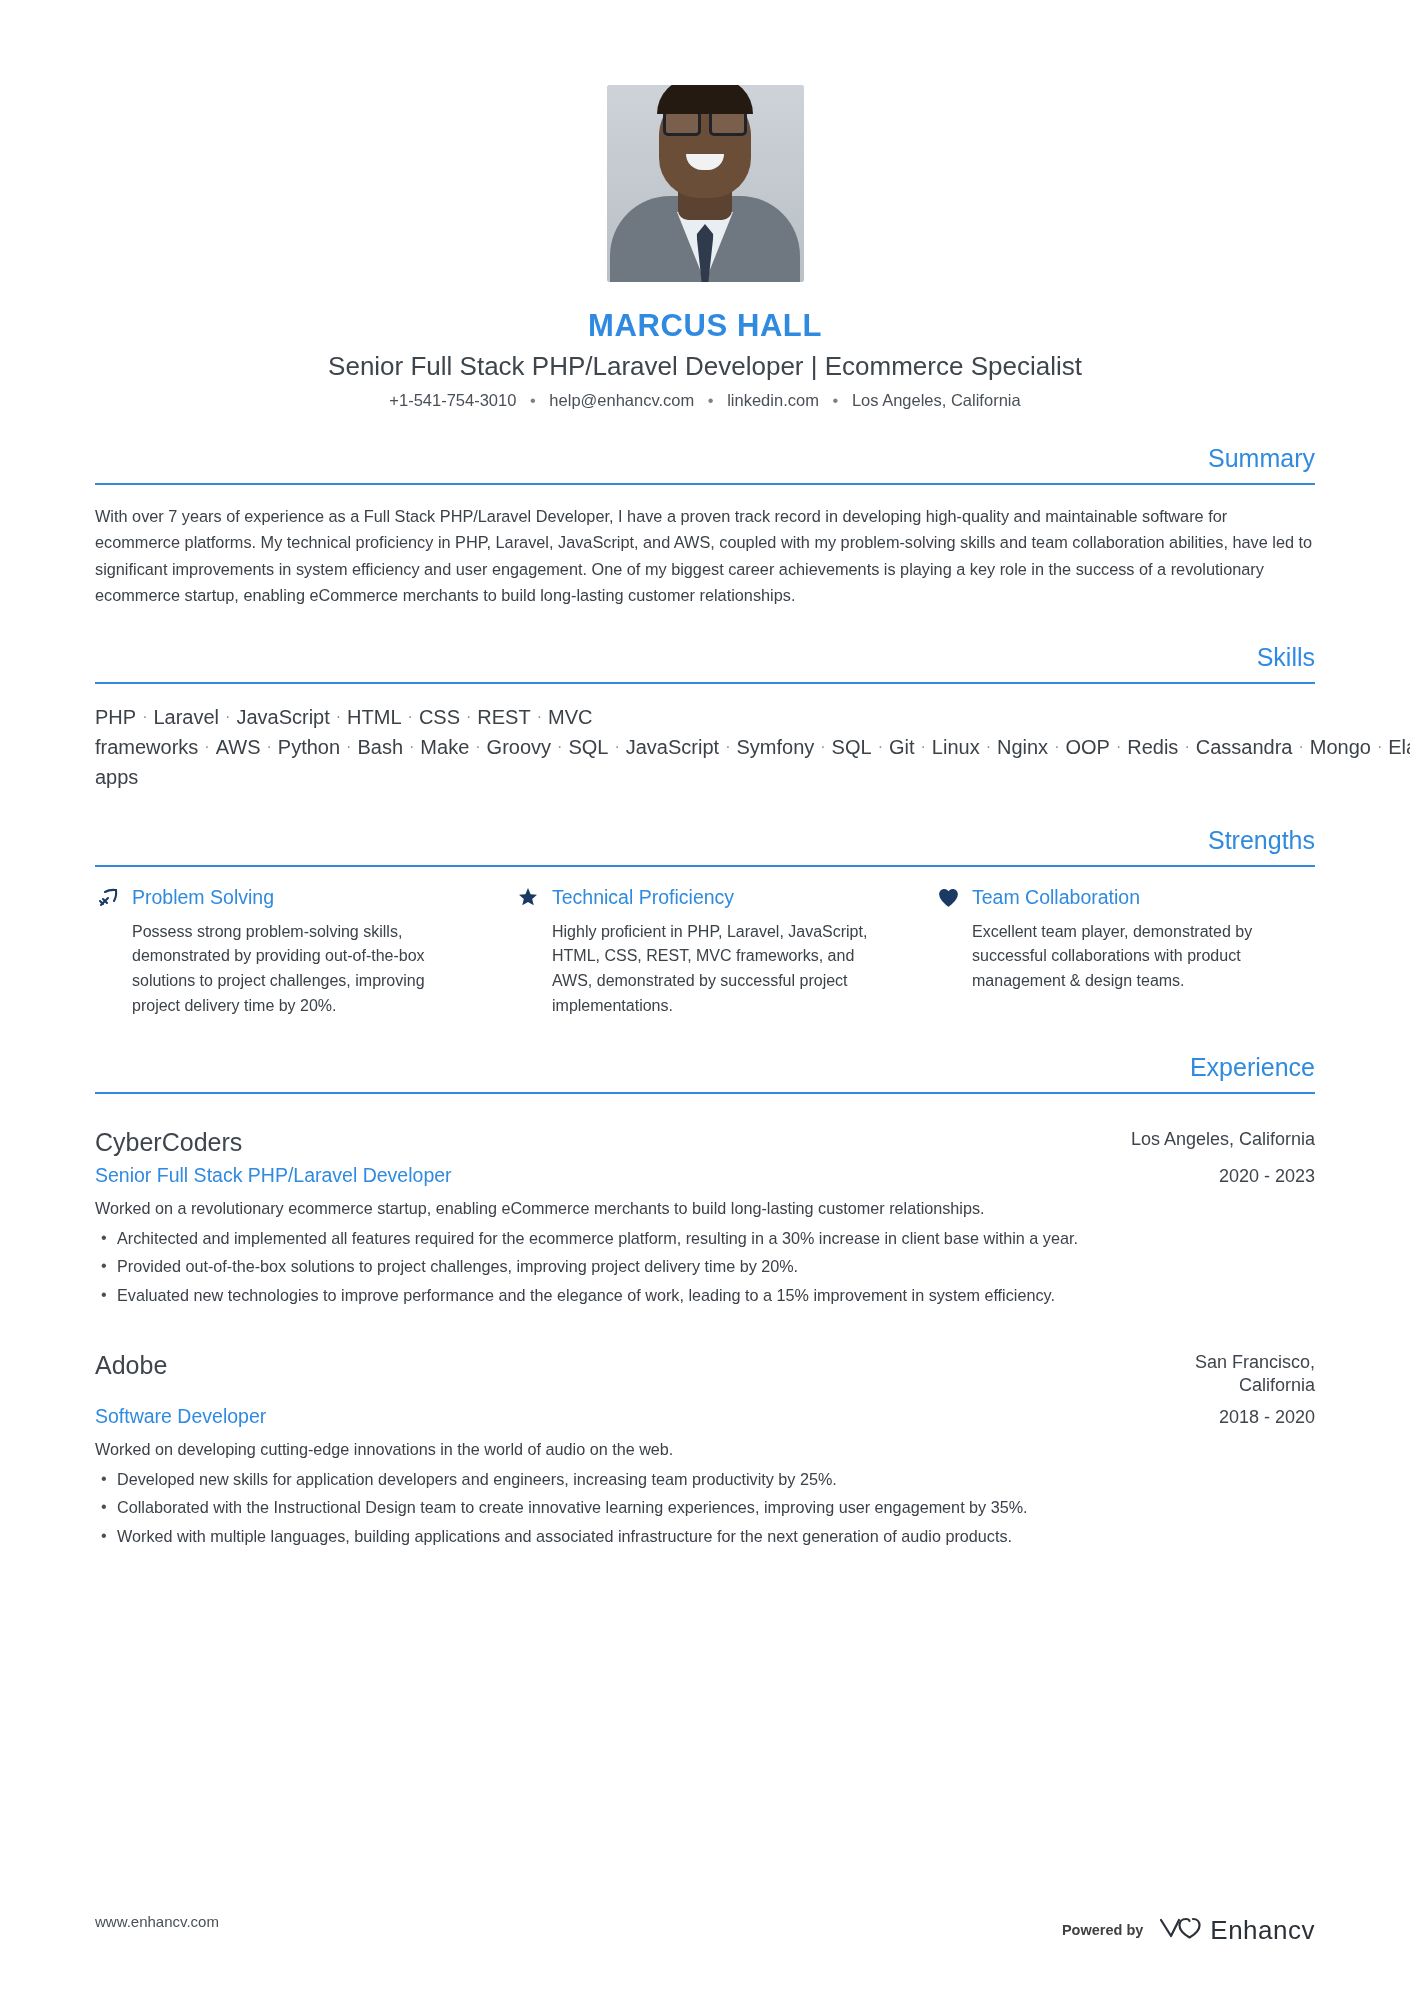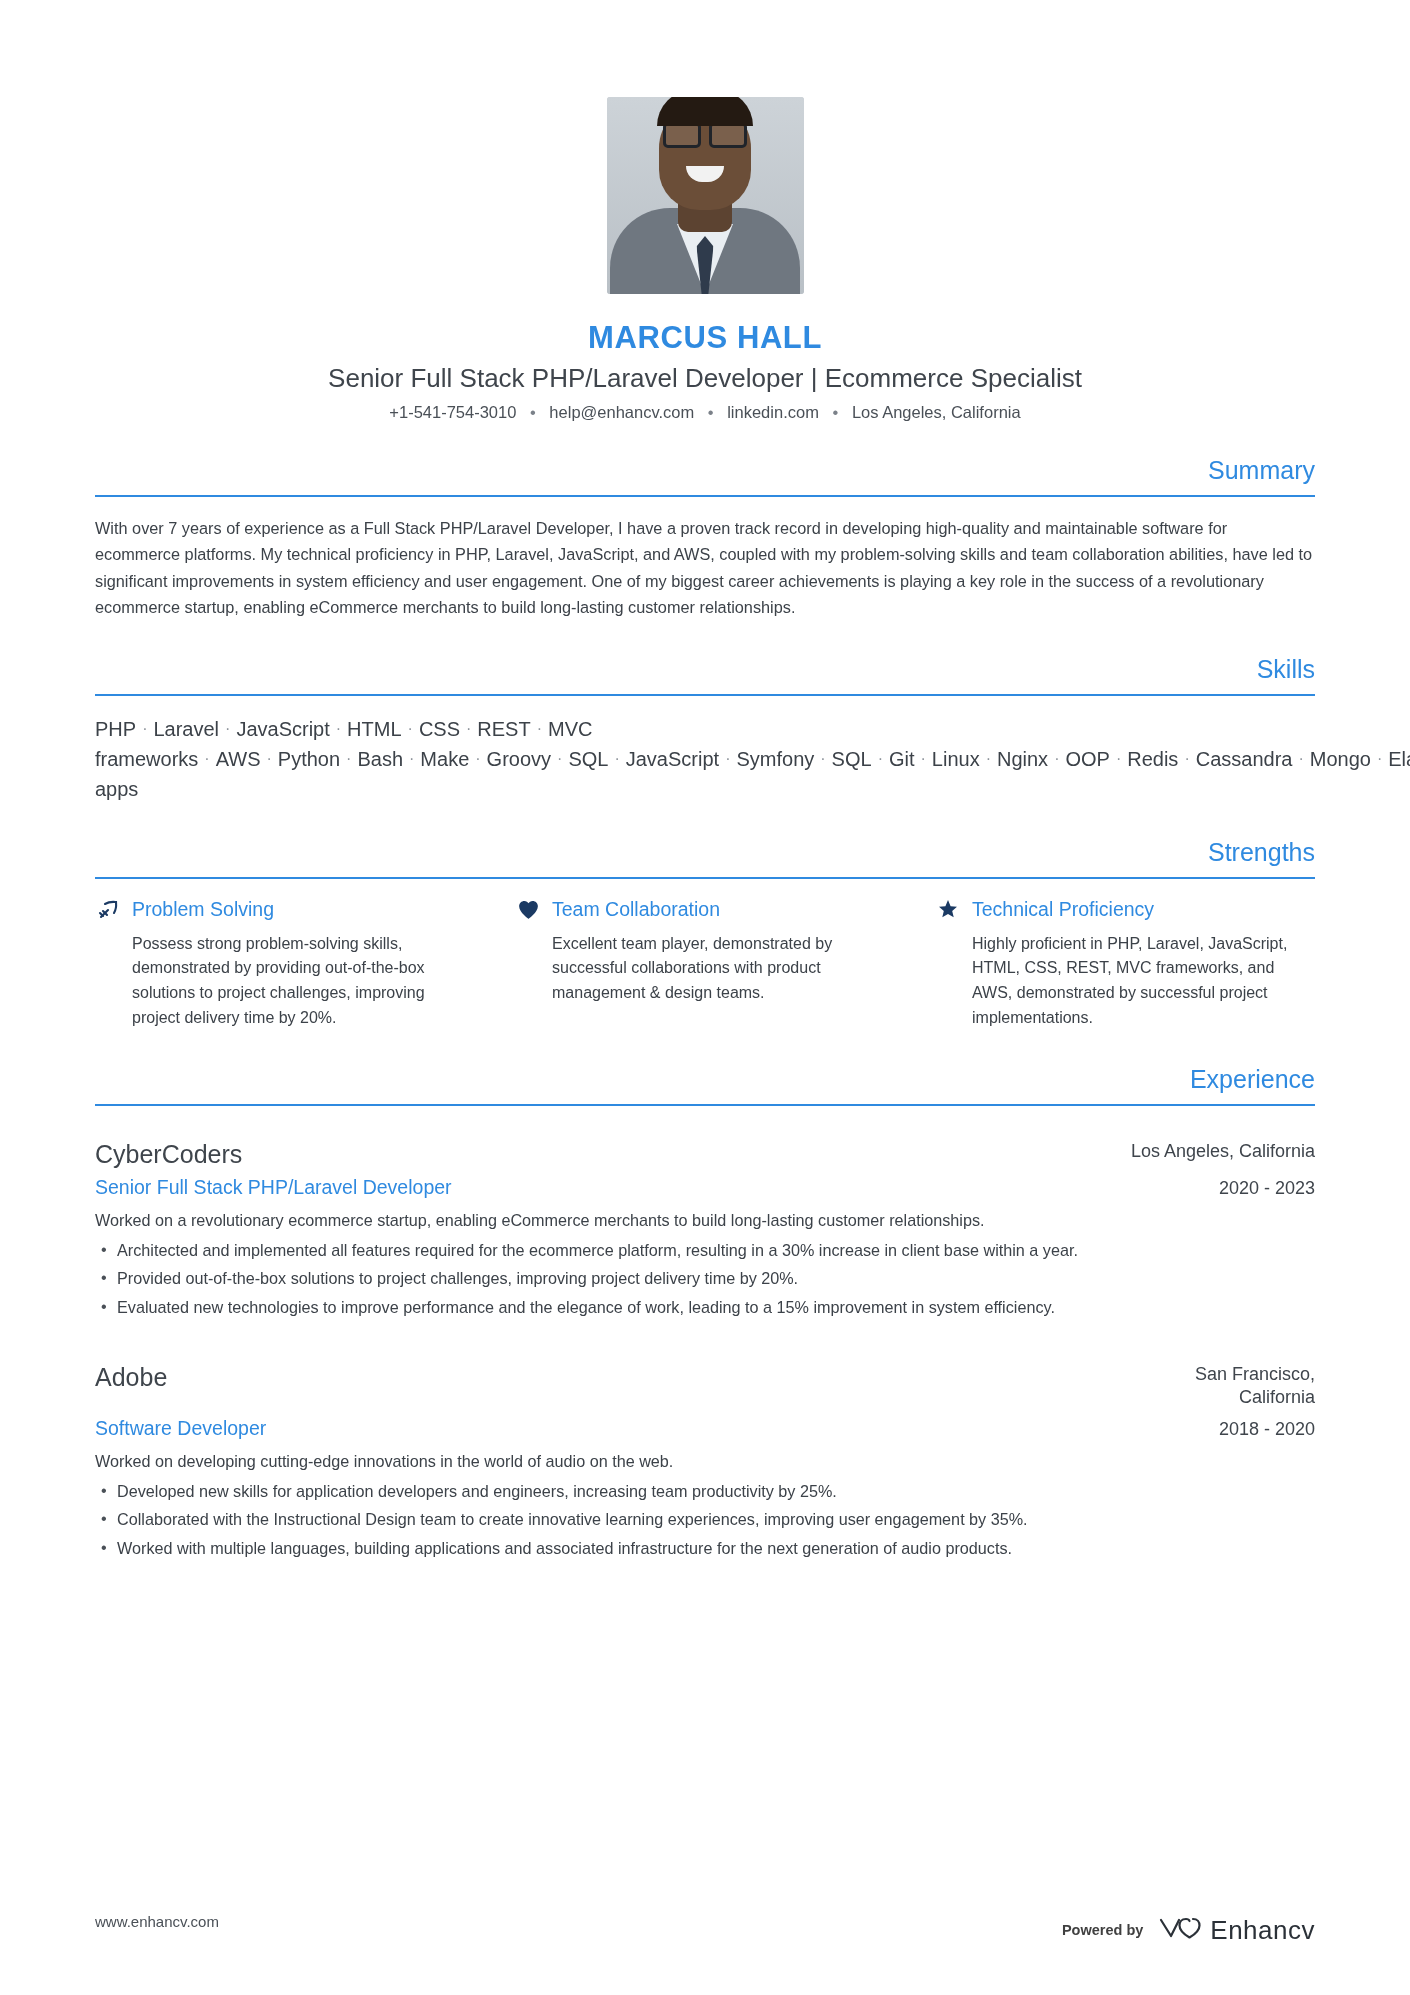--- a/index.html
+++ b/index.html
@@ -12,21 +12,21 @@
     background: #ffffff;
     font-family: "Liberation Sans", sans-serif;
     color: #3a3f45;
     -webkit-font-smoothing: antialiased;
   }
   .page {
     position: relative;
     width: 1410px;
     height: 1995px;
     box-sizing: border-box;
-    padding: 12px 95px;
+    padding: 0 95px;
   }
 
   
   .header {
     padding-top: 85px;
     text-align: center;
   }
   .avatar {
     width: 197px;
     height: 197px;
@@ -392,39 +392,39 @@
               </svg>
             </span>
             <span class="strength-title">Problem Solving</span>
           </div>
           <div class="strength-text">Possess strong problem-solving skills, demonstrated by providing out-of-the-box solutions to project challenges, improving project delivery time by 20%.</div>
         </div>
 
         <div class="strength">
           <div class="strength-head">
             <span class="strength-icon">
+              <svg width="24" height="24" viewBox="0 0 24 24" fill="#1b3a63">
+                <path d="M12 2 L14.6 8.2 L21 8.8 L16.2 13 L17.7 19.3 L12 16 L6.3 19.3 L7.8 13 L3 8.8 L9.4 8.2 Z"></path>
+              </svg>
+            </span>
+            <span class="strength-title">Technical Proficiency</span>
+          </div>
+          <div class="strength-text">Highly proficient in PHP, Laravel, JavaScript, HTML, CSS, REST, MVC frameworks, and AWS, demonstrated by successful project implementations.</div>
+        </div>
+
+        <div class="strength">
+          <div class="strength-head">
+            <span class="strength-icon">
               <svg width="25" height="25" viewBox="0 0 24 24" fill="#1b3a63">
                 <path d="M12 21 C12 21 3 14.7 3 8.9 C3 5.9 5.3 3.8 8 3.8 C9.9 3.8 11.3 4.9 12 6 C12.7 4.9 14.1 3.8 16 3.8 C18.7 3.8 21 5.9 21 8.9 C21 14.7 12 21 12 21 Z"></path>
               </svg>
             </span>
             <span class="strength-title">Team Collaboration</span>
           </div>
           <div class="strength-text">Excellent team player, demonstrated by successful collaborations with product management &amp; design teams.</div>
-        </div>
-
-        <div class="strength">
-          <div class="strength-head">
-            <span class="strength-icon">
-              <svg width="24" height="24" viewBox="0 0 24 24" fill="#1b3a63">
-                <path d="M12 2 L14.6 8.2 L21 8.8 L16.2 13 L17.7 19.3 L12 16 L6.3 19.3 L7.8 13 L3 8.8 L9.4 8.2 Z"></path>
-              </svg>
-            </span>
-            <span class="strength-title">Technical Proficiency</span>
-          </div>
-          <div class="strength-text">Highly proficient in PHP, Laravel, JavaScript, HTML, CSS, REST, MVC frameworks, and AWS, demonstrated by successful project implementations.</div>
         </div>
 
       </div>
     </div>
   </div>
 
   <div class="section">
     <div class="section-title">Experience</div>
     <div class="section-rule"></div>
     <div class="section-body">

